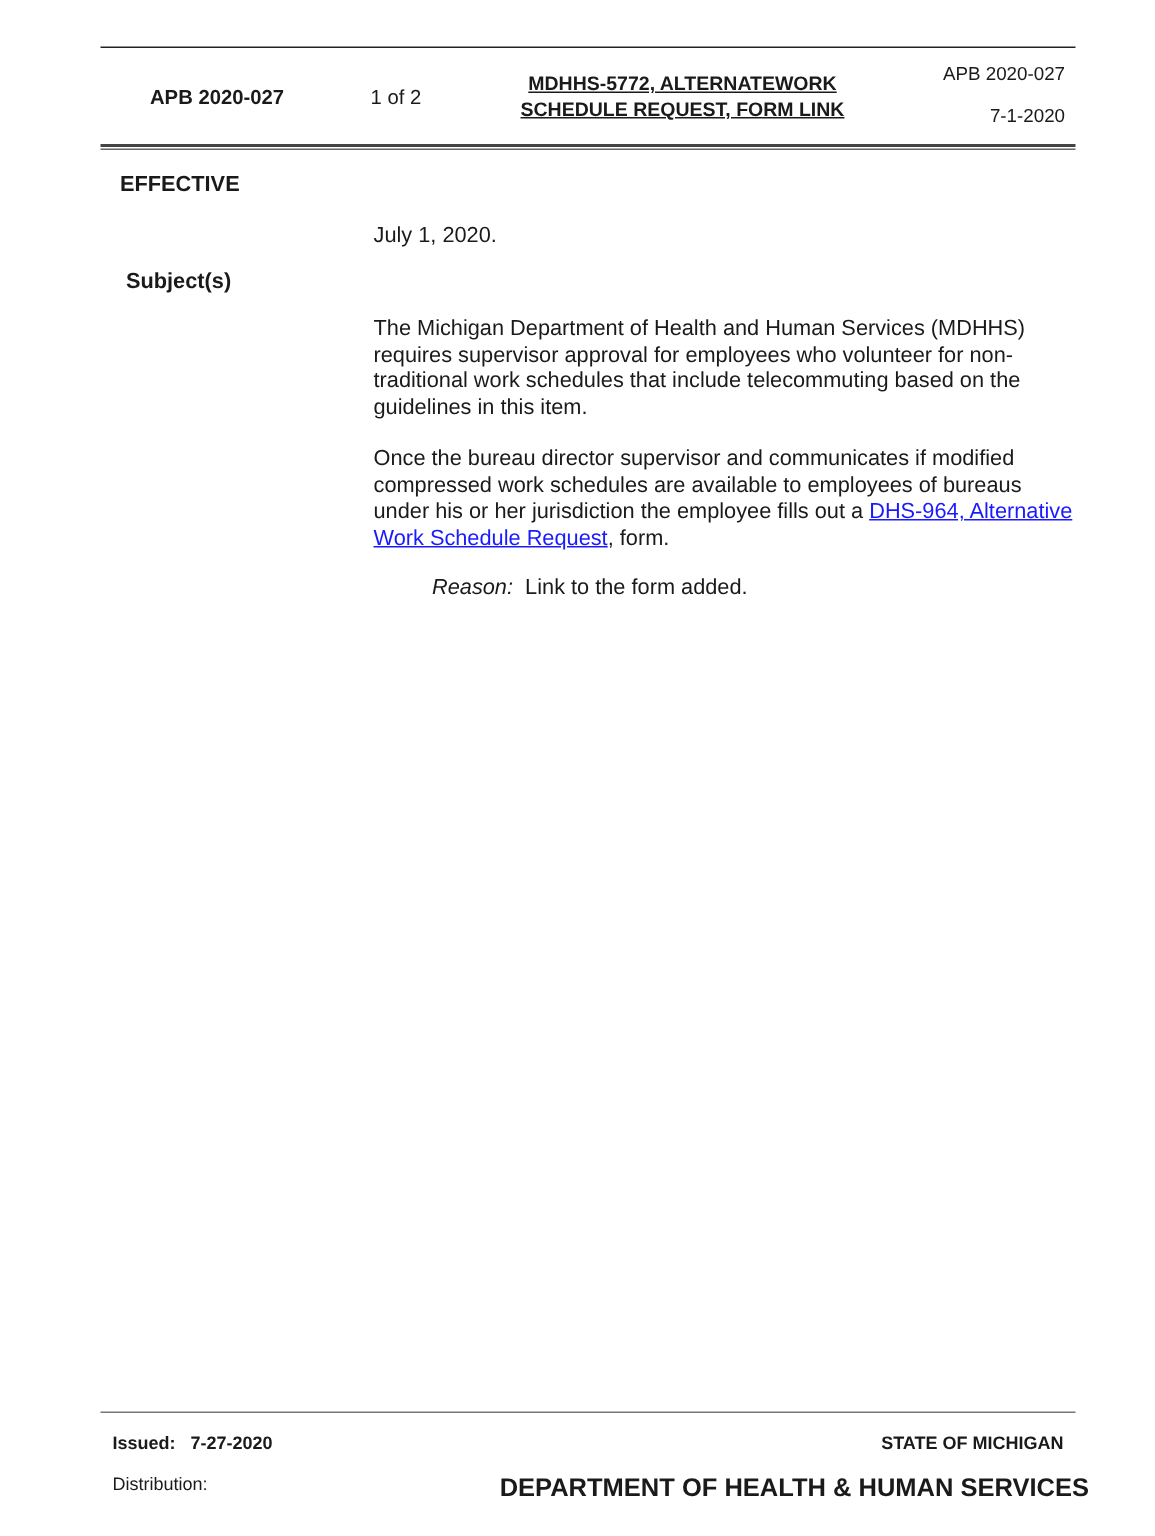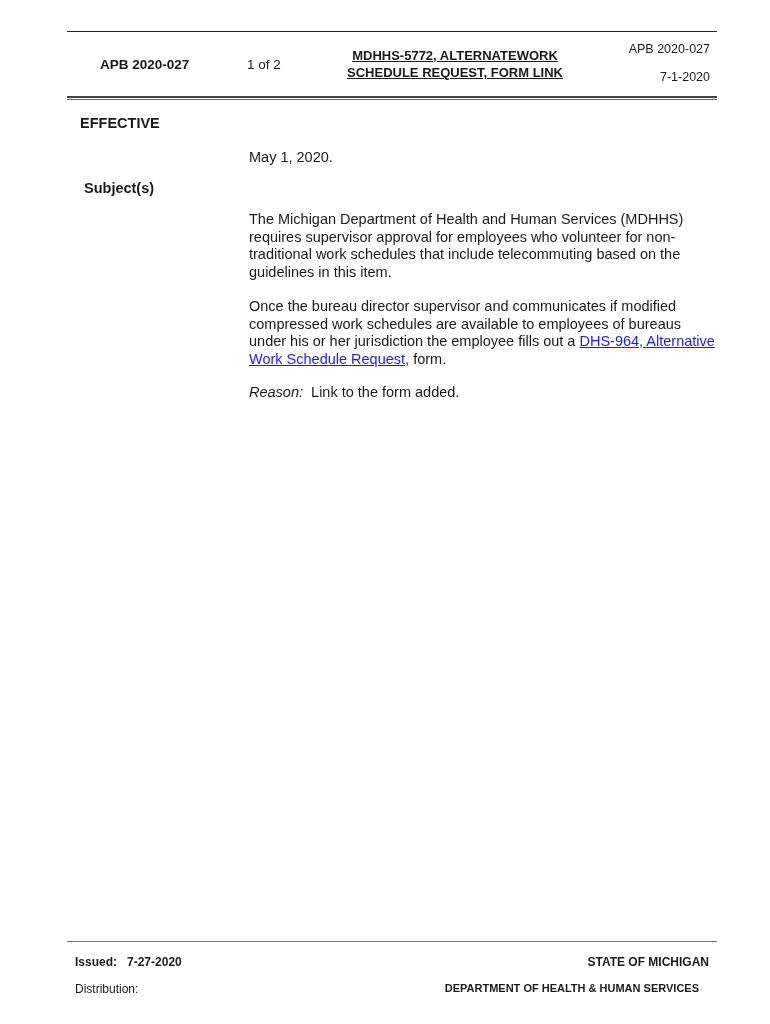--- a/index.html
+++ b/index.html
@@ -14,47 +14,47 @@
   .hdr-title { left: 300px; top: 47px; width: 310px; text-align: center; font-size: 13px;
                font-weight: bold; line-height: 17px; text-decoration: underline; }
   .hdr-right1 { right: 60px; top: 42px; font-size: 12.5px; text-align: right; }
   .hdr-right2 { right: 60px; top: 70px; font-size: 12.5px; text-align: right; }
   .label-eff { left: 68px; top: 115px; font-size: 14.5px; font-weight: bold; margin-left: 12px; }
   .label-subj { left: 84px; top: 180px; font-size: 14.5px; font-weight: bold; }
   .body { left: 249px; width: 470px; font-size: 14.5px; line-height: 17.5px; }
   .date { top: 149px; }
   .p1 { top: 211px; }
   .p2 { top: 298px; }
-  .p3 { top: 384px; }
+  .p3 { top: 384px; margin-left: 39px; }
   a.link { color: #1a1aff; text-decoration: underline; }
   .foot-rule { left: 67px; top: 941px; width: 650px; height: 1px; background: #777; }
   .foot-l1 { left: 75px; top: 955px; font-size: 12px; font-weight: bold; }
   .foot-l2 { left: 75px; top: 982px; font-size: 12px; font-weight: normal; }
   .foot-r1 { right: 61px; top: 955px; font-size: 12px; font-weight: bold; }
-  .foot-r2 { right: 71px; top: 982px; font-size: 11px; font-weight: bold; }
+  .foot-r2 { right: 44px; top: 982px; font-size: 17px; font-weight: bold; }
 </style>
 </head>
 <body>
 
 <div class="abs top-rule"></div>
 
 <div class="abs hdr-left">APB 2020-027</div>
 <div class="abs hdr-page">1 of 2</div>
 <div class="abs hdr-title">
   <div>MDHHS-5772, ALTERNATEWORK</div>
   <div>SCHEDULE REQUEST, FORM LINK</div>
 </div>
 <div class="abs hdr-right1">APB 2020-027</div>
 <div class="abs hdr-right2">7-1-2020</div>
 
 <div class="abs hdr-rule1"></div>
 <div class="abs hdr-rule2"></div>
 
 <div class="abs label-eff">EFFECTIVE</div>
-<div class="abs body date">May 1, 2020.</div>
+<div class="abs body date">July 1, 2020.</div>
 <div class="abs label-subj">Subject(s)</div>
 
 <div class="abs body p1">The Michigan Department of Health and Human Services (MDHHS) requires supervisor approval for employees who volunteer for non-traditional work schedules that include telecommuting based on the guidelines in this item.</div>
 
 <div class="abs body p2">
   <span>Once the bureau director supervisor and communicates if modified compressed work schedules are available to employees of bureaus under his or her jurisdiction the employee fills out a </span><a class="link" href="#">DHS-964, Alternative Work Schedule Request</a><span>, form.</span>
 </div>
 
 <div class="abs body p3">
   <em>Reason:</em><span>&nbsp; Link to the form added.</span>

